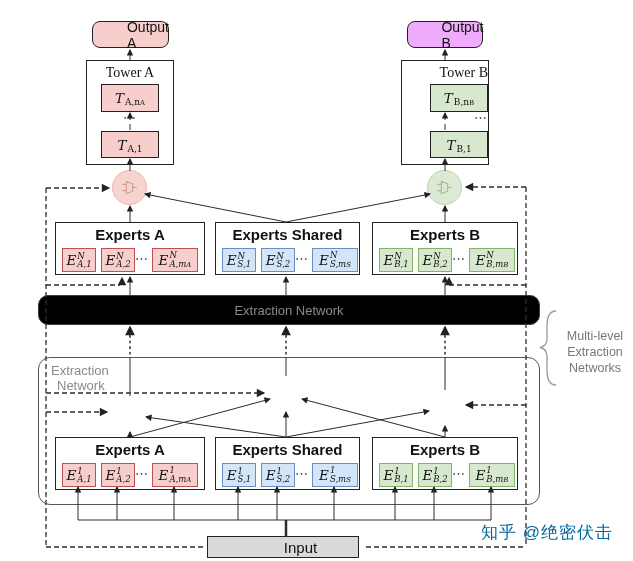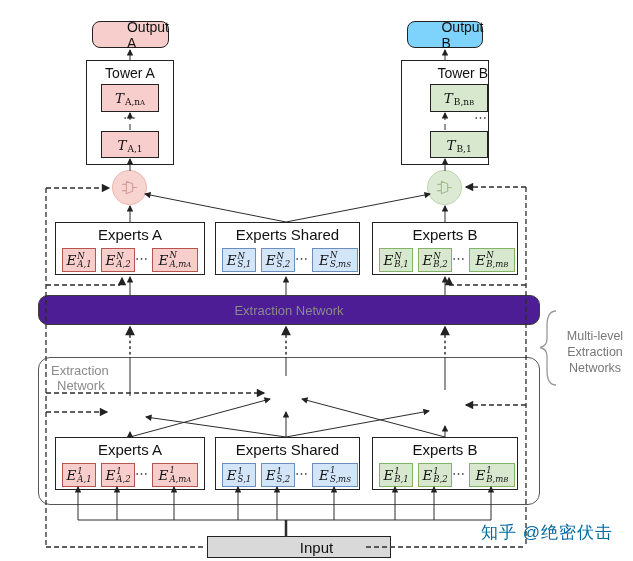--- a/index.html
+++ b/index.html
@@ -2,25 +2,25 @@
 <html><head>
 <meta charset="utf-8">
 <style>
   html,body{margin:0;padding:0;background:#fff;}
   .canvas{position:relative;width:633px;height:561px;background:#ffffff;overflow:hidden;
           font-family:"Liberation Sans",sans-serif;color:#111;}
   .node{position:absolute;box-sizing:border-box;display:flex;align-items:center;justify-content:center;padding-left:35px;}
   
   .output{height:27px;border:1.5px solid #222;border-radius:8px;font-size:14px;}
   .output.pink{background:#f8cecc;}
-  .output.green{background:#7dd3fc;}
+  .output.green{background:#f0abfc;}
   
   .tower{position:absolute;top:60px;width:88px;height:105px;border:1.5px solid #222;background:#fff;
          box-sizing:border-box;display:flex;flex-direction:column;align-items:center;padding-top:3px;}
-  .ttitle{font-size:14px;height:20px;line-height:18px;}
+  .ttitle{font-size:14px;height:20px;line-height:18px;font-family:Liberation Serif, serif;}
   .tcell{width:58px;height:28px;border:1.3px solid #222;box-sizing:border-box;
          display:flex;align-items:center;justify-content:center;}
   .tcell.pink{background:#f8cecc;}
   .tcell.green{background:#d7e8cf;}
   .tcell:last-child{margin-top:5px;height:27px;}
   .vdots{height:14px;line-height:12px;font-size:13px;letter-spacing:1px;color:#222;}
   
   .eb{font-family:"DejaVu Serif",serif;font-style:italic;font-size:13.5px;}
   .ss{display:inline-flex;flex-direction:column;justify-content:center;margin-left:1px;
       font-family:"DejaVu Serif",serif;font-style:italic;font-size:8.5px;line-height:8.5px;}
@@ -29,41 +29,41 @@
   .subonly{font-family:"DejaVu Serif",serif;font-size:9px;margin:8px 0 0 1px;}
   
   .gate{position:absolute;width:35px;height:35px;border-radius:50%;box-sizing:border-box;
         display:flex;align-items:center;justify-content:center;}
   .gate.pink{background:#f7d4d0;border:1px solid #edb6b0;}
   .gate.blue{background:#d5e5f8;border:1px solid #b4cfef;}
   .gate.green{background:#dcead4;border:1px solid #bcd4ad;}
   .gateglyph{width:21px;height:21px;}
   
   .egroup{position:absolute;height:53px;border:1.5px solid #222;background:#fff;box-sizing:border-box;}
-  .etitle{text-align:center;font-size:15px;line-height:23px;height:23px;}
+  .etitle{text-align:center;font-size:15px;line-height:23px;height:23px;font-weight:bold;}
   .cells{position:absolute;left:0;top:25px;height:24px;width:100%;}
   .ecell{position:absolute;top:0;height:24px;box-sizing:border-box;border:1.2px solid;
          display:flex;align-items:center;justify-content:center;}
   .ecell.pink{background:#f8cecc;border-color:#b85450;}
   .ecell.blue{background:#d3e5f8;border-color:#6c8ebf;}
   .ecell.green{background:#d7e8cf;border-color:#82b366;}
   .cdots{position:absolute;left:79px;top:3px;font-size:13px;color:#222;}
   
   .band{position:absolute;left:38px;top:295px;width:502px;height:30px;border:1.4px solid #3c3c3c;
-        border-radius:10px;background:#4c1d95;box-sizing:border-box;display:flex;align-items:center;justify-content:center;}
+        border-radius:10px;background:#000000;box-sizing:border-box;display:flex;align-items:center;justify-content:center;}
   .band span{font-size:13px;color:#8a8a8a;}
   .bigbox{position:absolute;left:38px;top:357px;width:502px;height:148px;border:1.5px solid #565656;
           border-radius:12px;background:#fff;box-sizing:border-box;}
   .bigbox-label{position:absolute;left:12px;top:5px;font-size:13px;line-height:15px;color:#8a8a8a;}
   .bigbox-label div:last-child{padding-left:6px;}
   
   .mlabel{position:absolute;left:559px;top:328px;width:72px;font-size:12.5px;line-height:16px;
           color:#777;text-align:center;}
   
-  .input{left:207px;top:536px;width:184px;height:22px;background:#d9d9d9;border:1.5px solid #222;font-size:15px;}
+  .input{left:207px;top:536px;width:152px;height:22px;background:#d9d9d9;border:1.5px solid #222;font-size:15px;}
   
   .watermark{position:absolute;left:481px;top:521px;font-size:17px;letter-spacing:1px;color:#0369a1;}
   
   .overlay{position:absolute;left:0;top:0;width:633px;height:561px;pointer-events:none;}
 </style>
 </head>
 <body>
 
 <div class="canvas">
 

